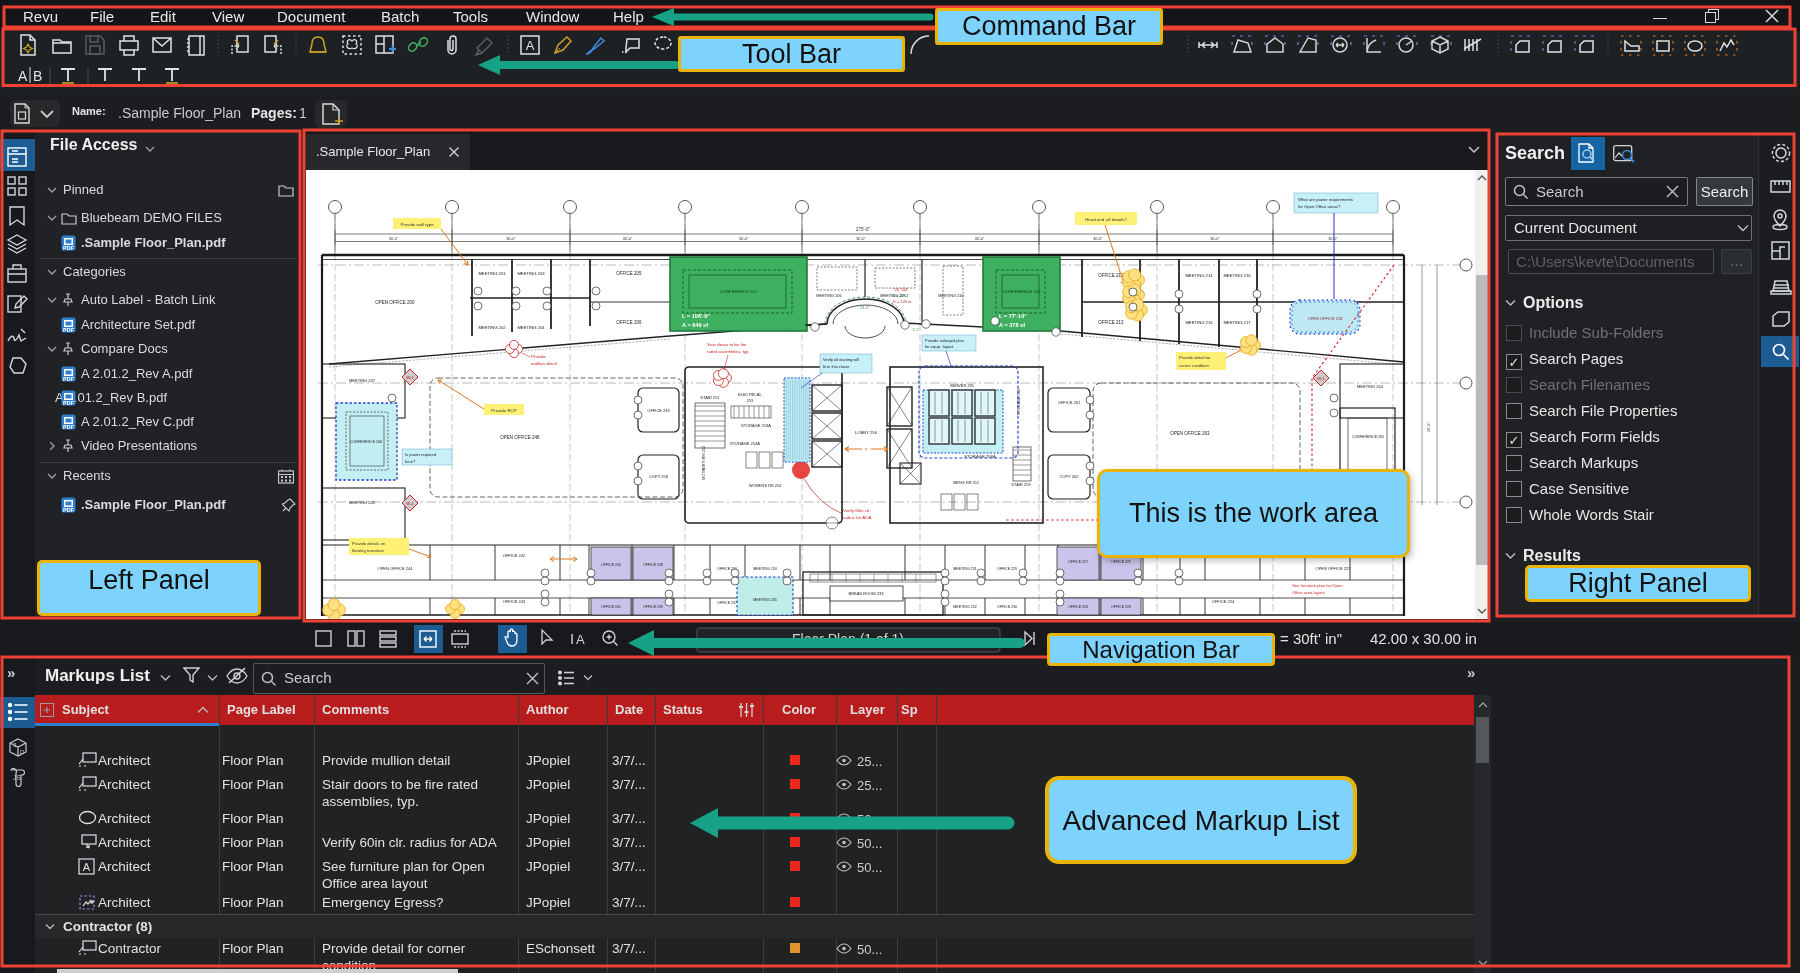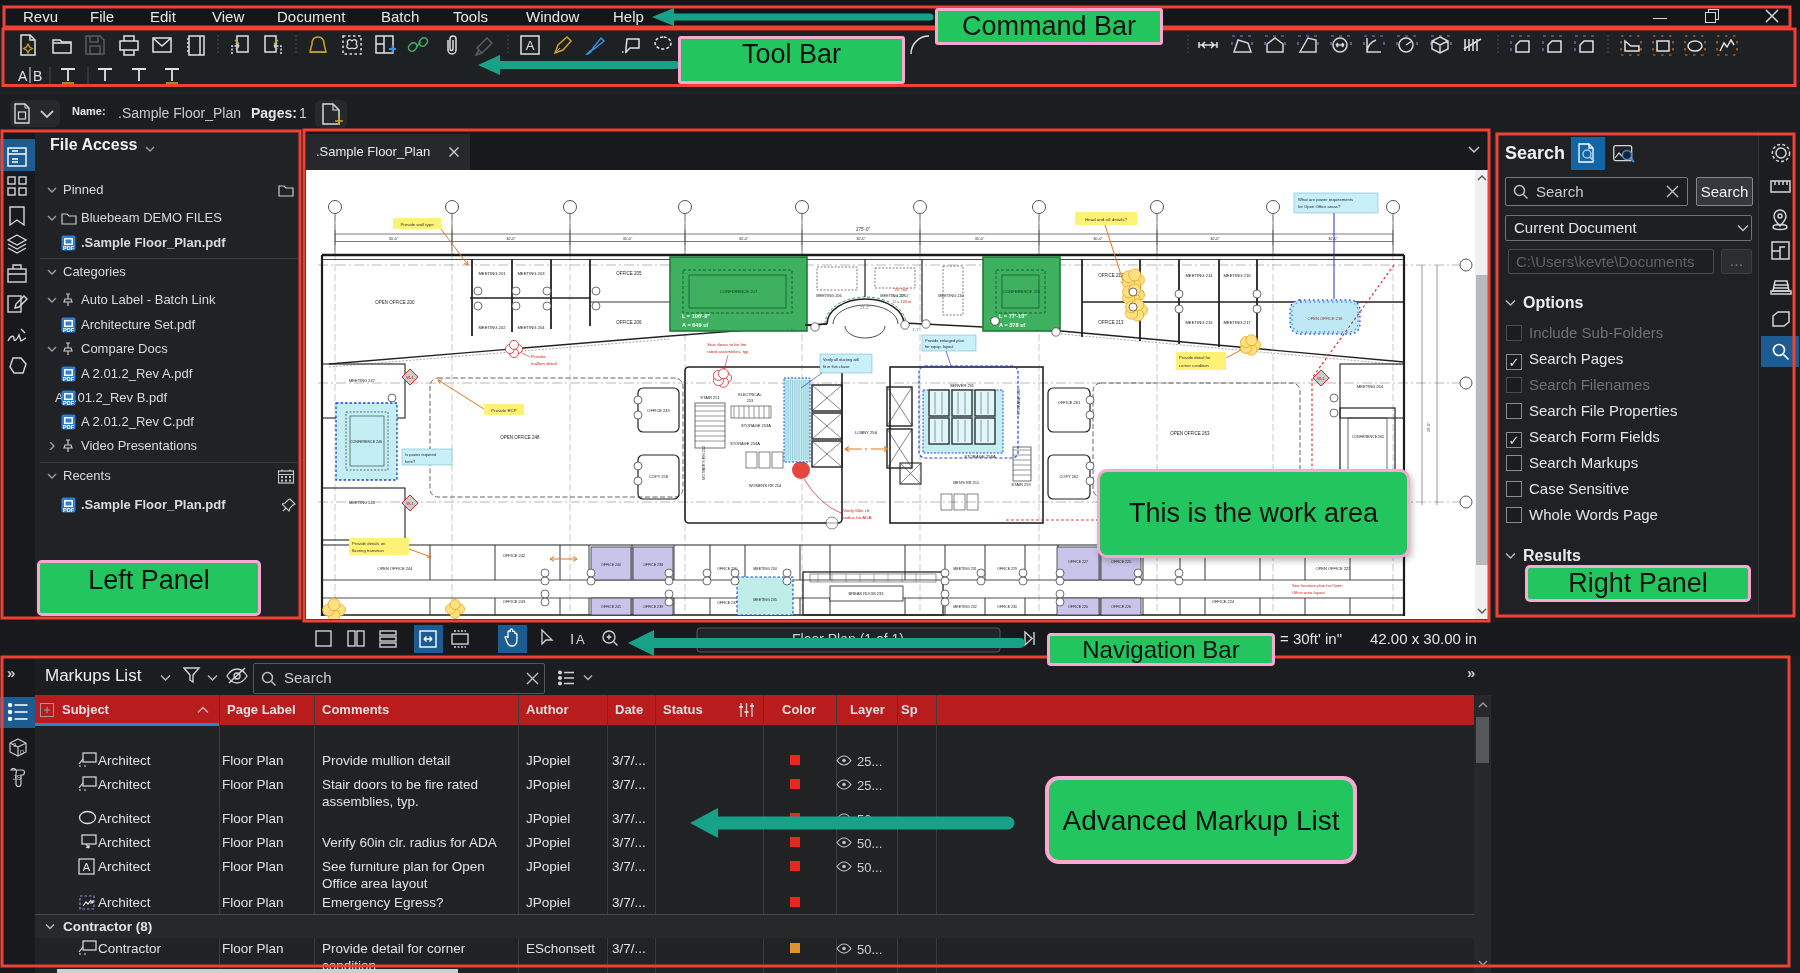--- a/index.html
+++ b/index.html
@@ -49,21 +49,21 @@
 #btable { position:absolute; left:35px; top:39px; width:1439px; height:278px; background:#202224; }
 #bhead { position:absolute; left:0; top:0; width:1439px; height:30px; background:#b91c1c; font-size:13px; font-weight:bold; color:#e0e0e0; }
 .col { position:absolute; top:0; height:278px; border-left:1px solid #3a3c3e; }
 .mrow { position:absolute; left:0; width:1439px; font-size:13.5px; }
 .grow { font-weight:bold; }
 .csq { position:absolute; width:10px; height:10px; background:#e8281e; }
 .eye { font-size:11px; color:#cfcfcf; }
 #bscroll { position:absolute; left:1474px; top:39px; width:17px; height:278px; background:#26282b; }
 
 
-.lbl { position:absolute; background:#22c55e; border:3px solid #f9a8d4; color:#111; text-align:center; z-index:60; }
+.lbl { position:absolute; background:#7dd3fc; border:3px solid #eab308; color:#111; text-align:center; z-index:60; }
 #overlay { position:absolute; left:0; top:0; z-index:50; pointer-events:none; }
 </style>
 </head>
 <body>
 <div id="app">
 
 <div id="menubar">
   <span class="mi" style="left:23px">Revu</span>
   <span class="mi" style="left:90px">File</span>
   <span class="mi" style="left:150px">Edit</span>
@@ -955,21 +955,21 @@
         <path d="M1 1.5 l4.5 4.5 4.5-4.5" fill="none" stroke="#b8babc" stroke-width="1.5"></path>
       </svg>
 <div style="position:absolute;left:29px;top:163px;font-size:16px;font-weight:bold;color:#ececec">Options</div>
 <div class="cbrow" style="top:193px"><span style="display:inline-block"><span class="cb dis"></span></span><span class="dis-t">Include Sub-Folders</span></div>
 <div class="cbrow" style="top:219px"><span style="display:inline-block"><span class="cb ">✓</span></span><span class="">Search Pages</span></div>
 <div class="cbrow" style="top:245px"><span style="display:inline-block"><span class="cb dis"></span></span><span class="dis-t">Search Filenames</span></div>
 <div class="cbrow" style="top:271px"><span style="display:inline-block"><span class="cb "></span></span><span class="">Search File Properties</span></div>
 <div class="cbrow" style="top:297px"><span style="display:inline-block"><span class="cb ">✓</span></span><span class="">Search Form Fields</span></div>
 <div class="cbrow" style="top:323px"><span style="display:inline-block"><span class="cb "></span></span><span class="">Search Markups</span></div>
 <div class="cbrow" style="top:349px"><span style="display:inline-block"><span class="cb "></span></span><span class="">Case Sensitive</span></div>
-<div class="cbrow" style="top:375px"><span style="display:inline-block"><span class="cb "></span></span><span class="">Whole Words Page</span></div>
+<div class="cbrow" style="top:375px"><span style="display:inline-block"><span class="cb "></span></span><span class="">Whole Words Stair</span></div>
 <svg style="position:absolute;left:11px;top:421px" width="11" height="9">
         <path d="M1 1.5 l4.5 4.5 4.5-4.5" fill="none" stroke="#b8babc" stroke-width="1.5"></path>
       </svg>
 <div style="position:absolute;left:29px;top:416px;font-size:16px;font-weight:bold;color:#ececec">Results</div>
     </div>
 <div id="rightstrip"><svg width="42" height="487">
 <rect x="2" y="205" width="38" height="31" fill="#1d5c92"></rect>
 <g transform="translate(13,13)" fill="none" stroke="#d4d6d8" stroke-width="1.5">
           <circle cx="9" cy="9" r="5"></circle>
           <circle cx="9" cy="9" r="8.6" stroke-dasharray="3 2.2"></circle>
@@ -1064,21 +1064,21 @@
             <text x="12" y="16" font-size="6" fill="#c8cacc" stroke="none" font-family="Liberation Sans">D</text>
           </g>
         </svg>
 <svg style="position:absolute;left:8px;top:112px" width="20" height="20">
           <g fill="none" stroke="#c8cacc" stroke-width="1.2">
             <path d="M3 2 h11 a2.5 2.5 0 0 1 0 5 h-1 v9 a2.5 2.5 0 0 1 -5 0 v-11 a2.5 2.5 0 0 0 -5 -3 z"></path>
             <text x="5" y="12" font-size="7" fill="#c8cacc" stroke="none" font-family="Liberation Sans">JS</text>
           </g>
         </svg>
 </div>
-<div style="position:absolute;left:45px;top:10px;font-size:17px;font-weight:normal;color:#f0f0f0">Markups List</div>
+<div style="position:absolute;left:45px;top:10px;font-size:17px;font-weight:bold;color:#f0f0f0">Markups List</div>
 <svg style="position:absolute;left:160px;top:18px" width="11" height="9">
         <path d="M1 1.5 l4.5 4.5 4.5-4.5" fill="none" stroke="#b8babc" stroke-width="1.4"></path>
       </svg>
 <svg style="position:absolute;left:183px;top:11px" width="18" height="17">
         <path d="M1 1 h15 l-6 7 v7 l-3 -2 v-5 z" fill="none" stroke="#d0d2d4" stroke-width="1.4"></path>
       </svg>
 <svg style="position:absolute;left:207px;top:18px" width="11" height="9">
         <path d="M1 1.5 l4.5 4.5 4.5-4.5" fill="none" stroke="#b8babc" stroke-width="1.4"></path>
       </svg>
 <svg style="position:absolute;left:226px;top:11px" width="22" height="17">
@@ -1302,21 +1302,21 @@
 <path d="M652 17 L674 8 L674 26 Z" fill="#17a287"></path>
 <line x1="498" y1="65" x2="675" y2="65" stroke="#17a287" stroke-width="8" stroke-linecap="round"></line>
 <path d="M478 65 L500 55 L500 75 Z" fill="#17a287"></path>
 <line x1="652" y1="643" x2="1020" y2="643" stroke="#17a287" stroke-width="10" stroke-linecap="round"></line>
 <path d="M628 643 L654 630 L654 656 Z" fill="#17a287"></path>
 <line x1="716" y1="823" x2="1008" y2="823" stroke="#17a287" stroke-width="13" stroke-linecap="round"></line>
 <path d="M690 823 L718 808 L718 838 Z" fill="#17a287"></path>
     </svg>
 
 <div class="lbl" style="left:935px;top:8px;width:228px;height:37px;font-size:27px;line-height:31px;border-width:3px;border-radius:3px;">Command Bar</div>
-<div class="lbl" style="left:678px;top:36px;width:227px;height:48px;font-size:27px;line-height:30px;border-radius:3px;">Tool Bar</div>
+<div class="lbl" style="left:678px;top:36px;width:227px;height:36px;font-size:27px;line-height:30px;border-radius:3px;">Tool Bar</div>
 <div class="lbl" style="left:37px;top:560px;width:224px;height:56px;font-size:27px;line-height:34px;border-radius:5px;">Left Panel</div>
 <div class="lbl" style="left:1525px;top:565px;width:226px;height:37px;font-size:27px;line-height:31px;border-radius:5px;">Right Panel</div>
 <div class="lbl" style="left:1047px;top:633px;width:228px;height:33px;font-size:24px;line-height:28px;border-radius:4px;">Navigation Bar</div>
 <div class="lbl" style="left:1045px;top:776px;width:312px;height:88px;font-size:28px;line-height:82px;border-width:4px;border-radius:14px;">Advanced Markup List</div>
 <div class="lbl" style="left:1097px;top:469px;width:313px;height:89px;font-size:27px;line-height:83px;border-radius:10px;box-shadow:2px 3px 6px rgba(0,0,0,0.25);">This is the work area</div>
 
 <div style="position:absolute;left:57px;top:969px;width:401px;height:4px;background:#cfcfcf;z-index:70"></div>
 
 </div>
 

